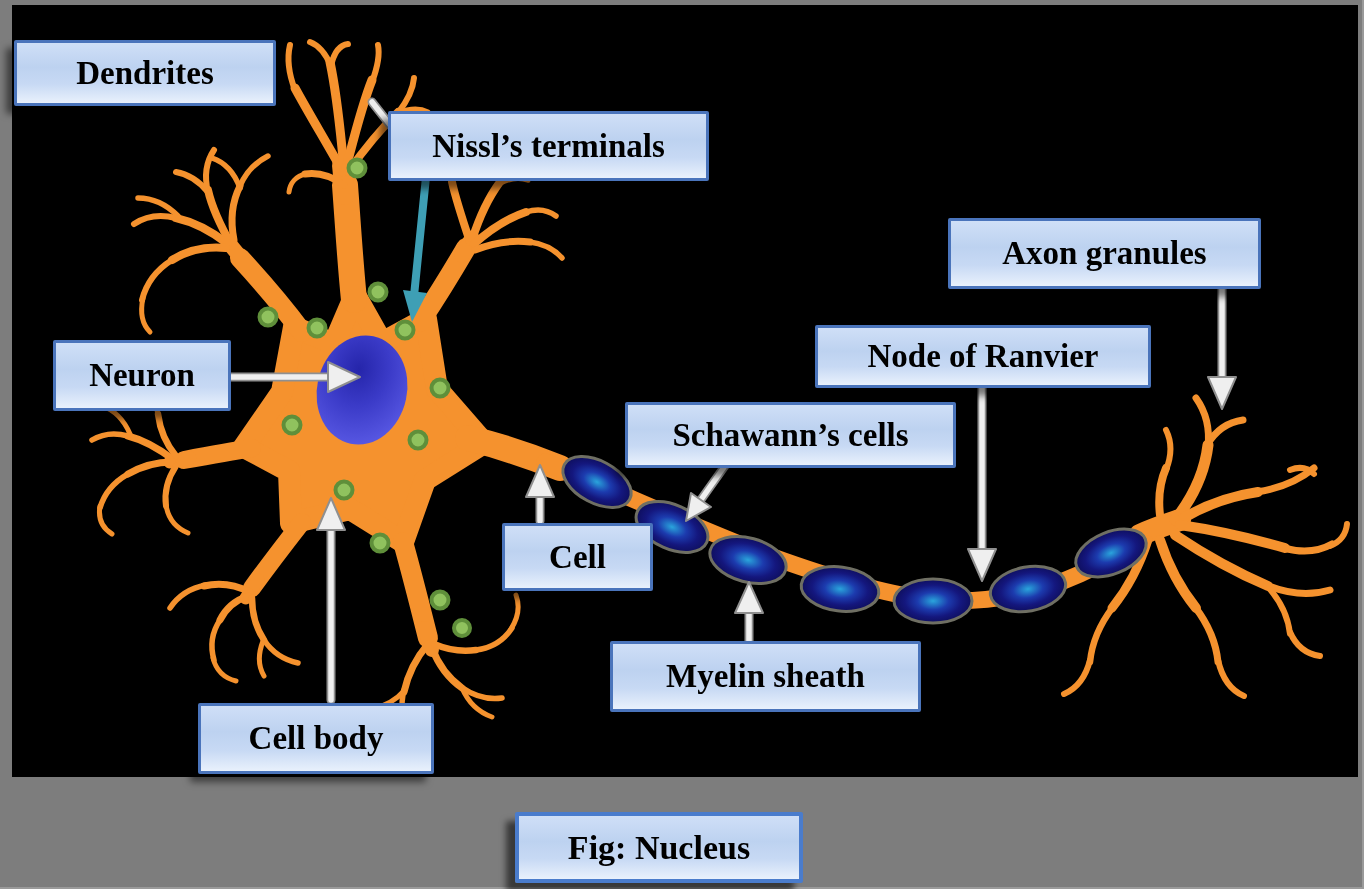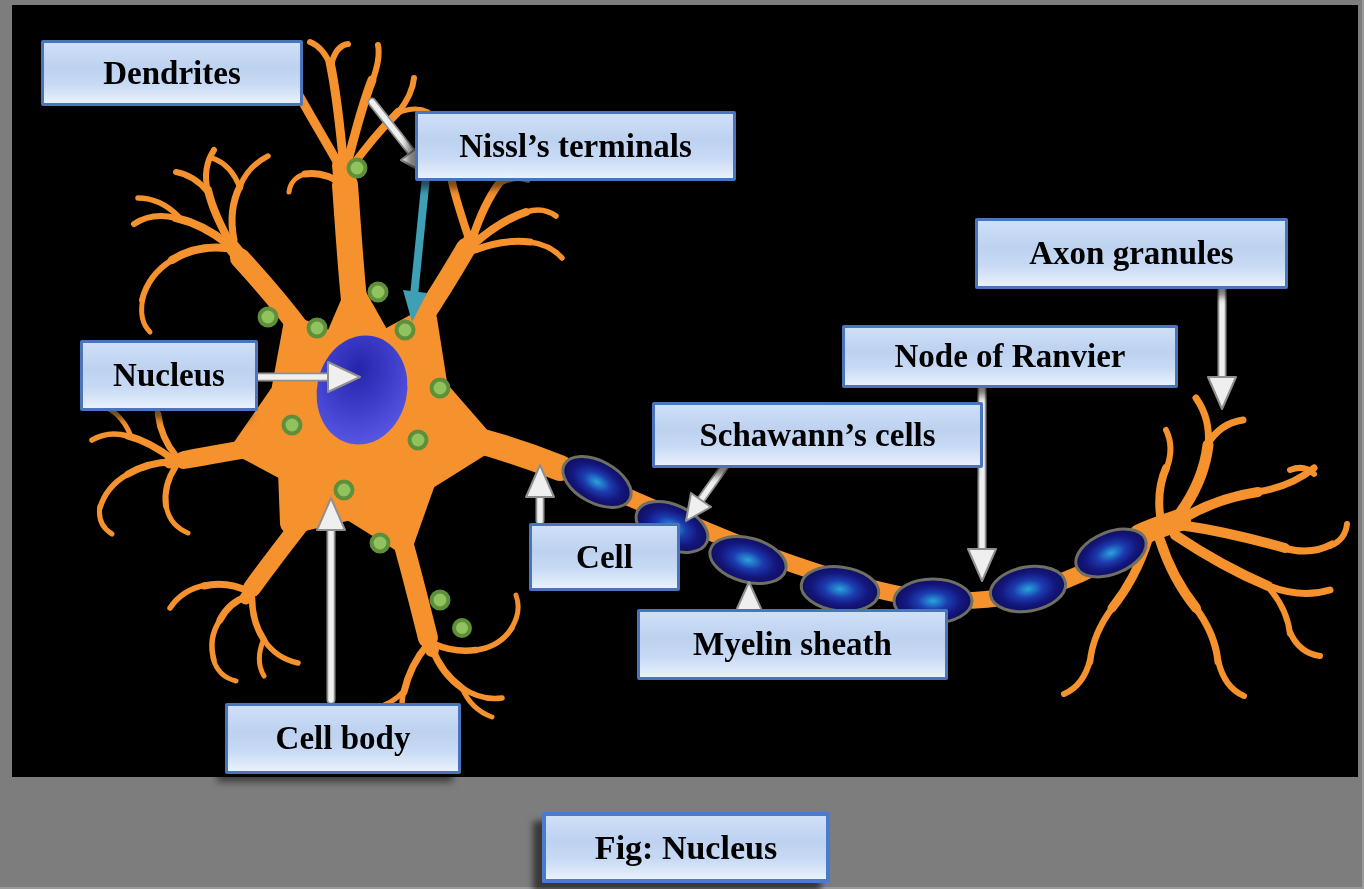--- a/index.html
+++ b/index.html
@@ -15,21 +15,20 @@
   }
   .art{position:absolute;left:0;top:0;}
   .lbl{
     position:absolute;display:flex;align-items:center;justify-content:center;
     background:linear-gradient(180deg,#cfdff7 0%,#bdd2f0 40%,#c7d9f4 68%,#e9f1fc 100%);
     border:3px solid #4a74bb;border-radius:2px;
     color:#000;font-weight:bold;font-size:33px;line-height:1;
     font-family:"Liberation Serif","DejaVu Serif",serif;
     box-shadow:-8px 8px 7px rgba(0,0,0,0.5);
     white-space:nowrap;
-    margin-left:27px;
   }
   .caption{
     border:4px solid #4a7ccc;font-size:34px;
     box-shadow:-9px 9px 6px rgba(0,0,0,0.55);
   }
 </style>
 </head>
 <body>
 
 <div class="diagram-area"></div>
@@ -239,32 +238,32 @@
 
 <div class="lbl" style="left:14px;top:40px;width:256px;height:60px">
   <span>Dendrites</span>
 </div>
 
 <div class="lbl" style="left:388px;top:111px;width:315px;height:64px">
   <span>Nissl’s terminals</span>
 </div>
 
 <div class="lbl" style="left:53px;top:340px;width:172px;height:65px">
-  <span>Nucleus</span>
+  <span>Neuron</span>
 </div>
 
 <div class="lbl" style="left:502px;top:523px;width:145px;height:62px">
   <span>Cell</span>
 </div>
 
 <div class="lbl" style="left:198px;top:703px;width:230px;height:65px">
   <span>Cell body</span>
 </div>
 
-<div class="lbl" style="left:610px;top:609px;width:305px;height:65px">
+<div class="lbl" style="left:610px;top:641px;width:305px;height:65px">
   <span>Myelin sheath</span>
 </div>
 
 <div class="lbl" style="left:625px;top:402px;width:325px;height:60px">
   <span>Schawann’s cells</span>
 </div>
 
 <div class="lbl" style="left:815px;top:325px;width:330px;height:57px">
   <span>Node of Ranvier</span>
 </div>

